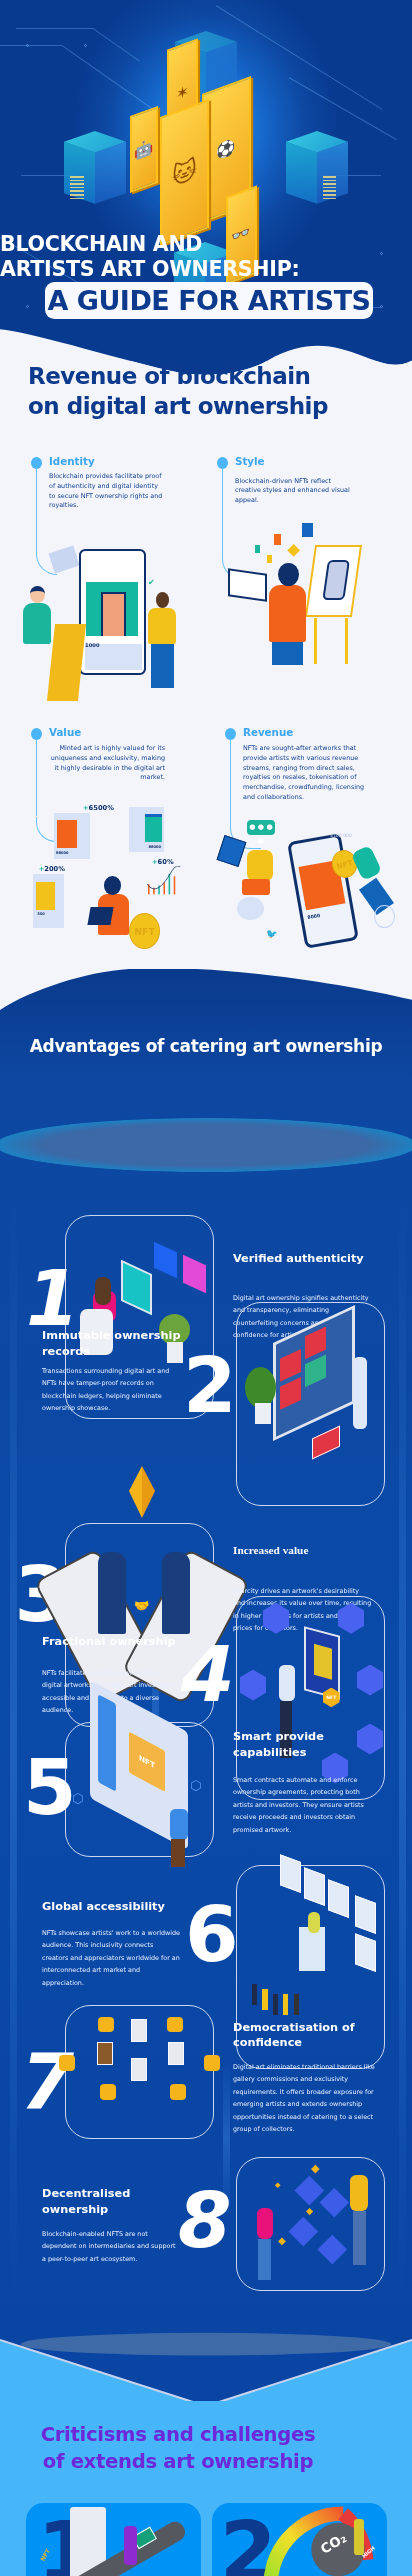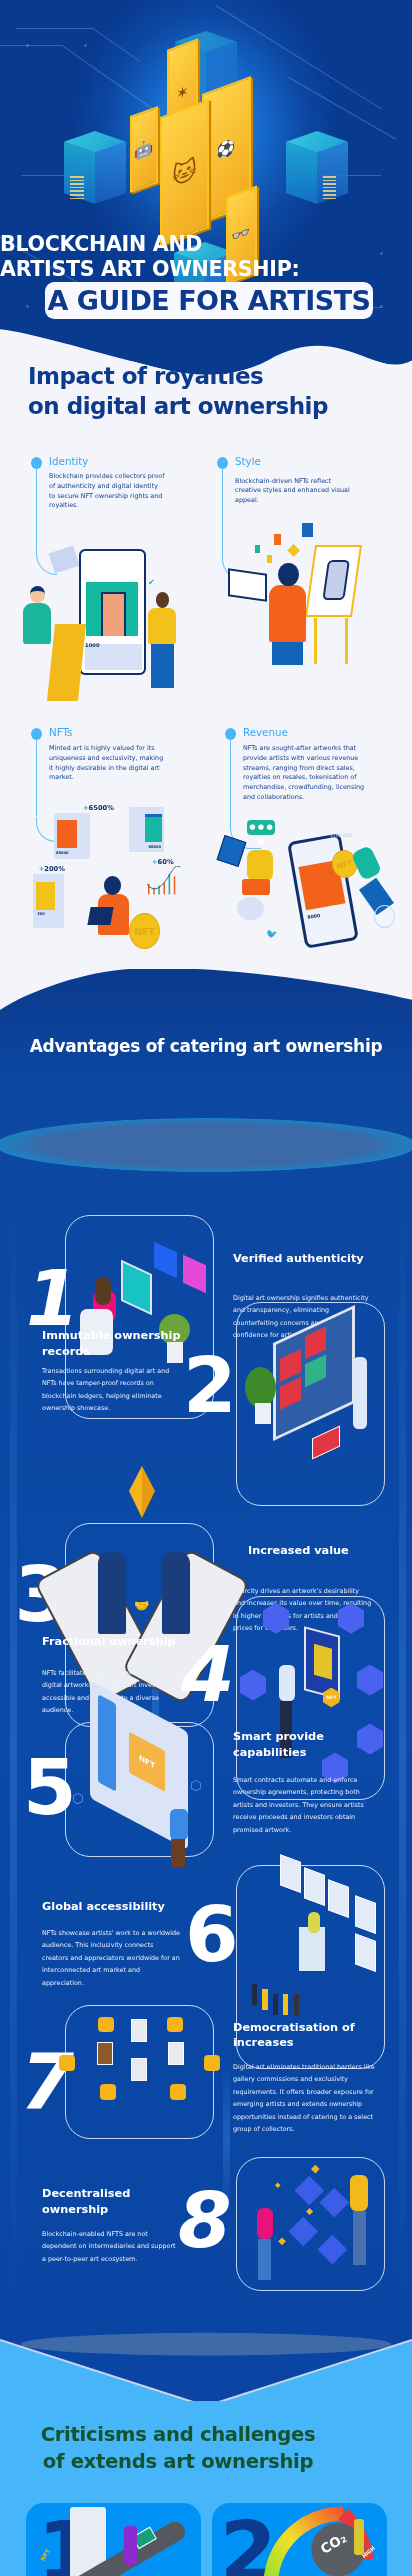--- a/index.html
+++ b/index.html
@@ -28,21 +28,21 @@
     font-family: "DejaVu Sans", sans-serif; font-weight: bold; font-size: 20.6px; line-height: 25px; letter-spacing: -0.3px; }
   .hero-pill { position: absolute; left: 45px; top: 282px; width: 328px; height: 37px; background: #f7f9ff; border-radius: 9.3px;
     display: flex; align-items: center; justify-content: center; color: #0d3a8c; font-weight: bold; font-size: 27px; letter-spacing: -0.5px; }
 
   
   .impact-title { position: absolute; left: 28px; top: 361px; width: 309px; color: #0d3a8c; font-weight: bold; font-size: 23px; line-height: 30px; letter-spacing: -0.5px; }
   .impact-item { position: absolute; width: 155px; }
   .impact-item .dot { position: absolute; left: 0; top: 0; width: 11.3px; height: 12.4px; border-radius: 50%; background: #4ab6f7; }
   .impact-item .stem { position: absolute; left: 5.2px; top: 11.3px; width: 1px; background: #66c1f7; }
   .impact-item .curve { position: absolute; left: 5.2px; width: 31px; height: 46px; border-left: 1px solid #66c1f7; border-bottom: 1px solid #66c1f7; border-bottom-left-radius: 31px; }
-  .impact-item h3 { position: absolute; left: 18px; top: -2.1px; color: #3aa6f2; font-size: 10.3px; font-weight: normal; }
+  .impact-item h3 { position: absolute; left: 18px; top: -2.1px; color: #3aa6f2; font-size: 10.3px; font-weight: bold; }
   .impact-item p { position: absolute; left: 18px; width: 116px; color: #13418e; font-size: 6.4px; line-height: 9.8px; }
 
   .illus { position: absolute; }
   .phone { position: absolute; border: 2.6px solid #0e2f6a; border-radius: 6.2px; background: #fff; }
 
   
   .adv-bg { position: absolute; left: 0; top: 969px; width: 412px; height: 1391px;
     background: linear-gradient(180deg, #0a3a8c 0%, #0d47a1 8%, #0a4aa8 50%, #0a45a3 100%); }
   .adv-wave { position: absolute; left: 0; top: 969px; width: 412px; height: 41px; }
   .adv-title { position: absolute; left: 0; top: 1036px; width: 412px; text-align: center; color: #fff; font-size: 17px; font-weight: bold; letter-spacing: -0.3px; }
@@ -53,21 +53,21 @@
   .adv { position: absolute; }
   .adv .num { position: absolute; color: #fff; font-weight: bold; font-style: italic; font-size: 77px; line-height: 77px; font-family: "DejaVu Sans", sans-serif; }
   .adv .frame { position: absolute; width: 149px; height: 204px; border: 0.8px solid rgba(235,240,255,.85); border-radius: 25px; }
   .adv h3 { position: absolute; color: #fff; font-size: 11.3px; font-weight: bold; line-height: 15.5px; }
   .adv p { position: absolute; color: #e8efff; font-size: 6.4px; line-height: 12.4px; width: 139px; }
   .scene { position: absolute; overflow: visible; }
 
   
   .chal-bg { position: absolute; left: 0; top: 2339px; width: 412px; height: 672px; background: #47b6f8; }
   .chal-v { position: absolute; left: 0; top: 2308px; width: 412px; height: 93px; }
-  .chal-title { position: absolute; left: 0; top: 2421px; width: 356px; text-align: center; color: #14532d; font-size: 19.6px; font-weight: bold; line-height: 27px; letter-spacing: -0.3px; }
+  .chal-title { position: absolute; left: 0; top: 2421px; width: 356px; text-align: center; color: #6d28d9; font-size: 19.6px; font-weight: bold; line-height: 27px; letter-spacing: -0.3px; }
   .chal-card { position: absolute; width: 175px; background: #0093f5; border-radius: 17.5px; }
   .chal-card .cnum { position: absolute; color: #0c3a8f; font-weight: bold; font-size: 82px; line-height: 82px; }
   .grid-lines { position: absolute; left: 0; top: 2555px; width: 412px; height: 453px; opacity: .25; }
 </style>
 </head>
 <body>
 
 <div class="page">
 
   <section class="hero">
@@ -127,30 +127,30 @@
       <span>A GUIDE FOR ARTISTS</span>
     </div>
   </section>
 
   <svg class="hero-shape" style="top:319px;height:57px;" viewBox="0 0 800 110" preserveAspectRatio="none">
     <path d="M0,0 L800,0 L800,80 C730,120 660,0 520,80 C470,108 400,115 330,100 C200,70 60,25 0,18 Z" fill="#083a8f"></path>
     <path d="M0,20 C60,25 200,70 330,100 C400,115 470,108 520,80 C660,0 730,120 800,80 L800,110 L0,110 Z" fill="#f3f5fb"></path>
   </svg>
 
   <h2 class="impact-title">
-    <div>Impact of royalties</div>
+    <div>Revenue of blockchain</div>
     <div>on digital art ownership</div>
   </h2>
 
   <div class="impact-item" style="left:31px;top:457px;">
     <div class="dot"></div>
     <div class="stem" style="height:72px;"></div>
     <div class="curve" style="top:77px;height:41px;width:20.6px;"></div>
     <h3>Identity</h3>
-    <p style="top:15px;">Blockchain provides collectors proof of authenticity and digital identity to secure NFT ownership rights and royalties.</p>
+    <p style="top:15px;">Blockchain provides facilitate proof of authenticity and digital identity to secure NFT ownership rights and royalties.</p>
   </div>
 
   <div class="impact-item" style="left:217px;top:457px;">
     <div class="dot"></div>
     <div class="stem" style="height:72px;"></div>
     <div class="curve" style="top:77px;height:46px;width:20.6px;"></div>
     <h3>Style</h3>
     <p style="top:19.6px;">Blockchain-driven NFTs reflect creative styles and enhanced visual appeal.</p>
   </div>
 
@@ -186,22 +186,22 @@
     <div style="position:absolute;left:56px;top:45px;width:20.6px;height:23px;background:#0e2f6a;border-radius:50%;"></div>
     <div style="position:absolute;left:50px;top:124px;width:31px;height:23px;background:#1164b8;"></div>
     <div style="position:absolute;left:92px;top:100px;width:3.1px;height:46px;background:#f2c21a;"></div>
     <div style="position:absolute;left:123px;top:100px;width:3.1px;height:46px;background:#f2c21a;"></div>
   </div>
 
   <div class="impact-item" style="left:31px;top:728px;">
     <div class="dot"></div>
     <div class="stem" style="height:77px;"></div>
     <div class="curve" style="top:89px;height:25px;width:19.6px;"></div>
-    <h3>NFTs</h3>
-    <p style="top:16px;">Minted art is highly valued for its uniqueness and exclusivity, making it highly desirable in the digital art market.</p>
+    <h3>Value</h3>
+    <p style="top:16px;text-align:right;">Minted art is highly valued for its uniqueness and exclusivity, making it highly desirable in the digital art market.</p>
   </div>
 
   <div class="impact-item" style="left:225px;top:728px;">
     <div class="dot"></div>
     <div class="stem" style="height:90px;"></div>
     <div class="curve" style="top:100px;height:20.6px;width:31px;"></div>
     <h3>Revenue</h3>
     <p style="top:16px;width:124px;">NFTs are sought-after artworks that provide artists with various revenue streams, ranging from direct sales, royalties on resales, tokenisation of merchandise, crowdfunding, licensing and collaborations.</p>
   </div>
 
@@ -308,21 +308,21 @@
     <div style="position:absolute;left:129px;top:23px;width:26px;height:52px;background:linear-gradient(90deg,#f5b41a 50%,#e89a10 50%);clip-path:polygon(50% 0,100% 48%,50% 100%,0 48%);"></div>
     <div class="num" style="left:14.4px;top:113px;font-style:normal;">3</div>
     <div class="frame" style="left:65px;top:80px;"></div>
     <div class="scene" style="left:62px;top:93px;width:170px;height:191px;">
       <div style="position:absolute;left:0;top:20.6px;width:72px;height:139px;background:#eceef4;border:2.1px solid #444;border-radius:10.3px;transform:rotate(-28deg);"></div>
       <div style="position:absolute;left:88px;top:20.6px;width:72px;height:139px;background:#eceef4;border:2.1px solid #444;border-radius:10.3px;transform:rotate(28deg);"></div>
       <div style="position:absolute;left:36px;top:15.5px;width:28px;height:82px;background:#1a3d7e;border-radius:11.3px 11.3px 2.1px 2.1px;"></div>
       <div style="position:absolute;left:100px;top:15.5px;width:28px;height:82px;background:#1a3d7e;border-radius:11.3px 11.3px 2.1px 2.1px;"></div>
       <div style="position:absolute;left:72px;top:62px;color:#d79a74;font-size:12.4px;">🤝</div>
     </div>
-    <h3 style="left:248px;top:100px;">Increased value</h3>
+    <h3 style="left:233px;top:100px;font-family:Liberation Serif, serif;">Increased value</h3>
     <p style="left:233px;top:142px;">Scarcity drives an artwork's desirability and increases its value over time, resulting in higher earnings for artists and resale prices for collectors.</p>
   </div>
 
   <div class="adv" style="left:0;top:1577px;width:412px;height:216px;">
     <h3 style="left:42px;top:57px;width:155px;">Fractional ownership</h3>
     <p style="left:42px;top:90px;">NFTs facilitate collective ownership of digital artworks and make art investment accessible and inclusive to a diverse audience.</p>
     <div class="num" style="left:181px;top:59px;">4</div>
     <div class="frame" style="left:236px;top:19px;"></div>
     <div class="scene" style="left:240px;top:20.6px;width:155px;height:206px;">
       <div style="position:absolute;left:23px;top:5.2px;width:26px;height:31px;background:#4a62f0;clip-path:polygon(50% 0,100% 25%,100% 75%,50% 100%,0 75%,0 25%);"></div>
@@ -390,21 +390,21 @@
       <div style="position:absolute;left:108px;top:2.6px;width:15.5px;height:15.5px;background:#f5b41a;border-radius:4.1px;"></div>
       <div style="position:absolute;left:0;top:41px;width:15.5px;height:15.5px;background:#f5b41a;border-radius:4.1px;"></div>
       <div style="position:absolute;left:145px;top:41px;width:15.5px;height:15.5px;background:#f5b41a;border-radius:4.1px;"></div>
       <div style="position:absolute;left:41px;top:70px;width:15.5px;height:15.5px;background:#f5b41a;border-radius:4.1px;"></div>
       <div style="position:absolute;left:111px;top:70px;width:15.5px;height:15.5px;background:#f5b41a;border-radius:4.1px;"></div>
       <div style="position:absolute;left:72px;top:5.2px;width:15.5px;height:23px;background:#e8eaef;border:1.5px solid #f7f9ff;"></div>
       <div style="position:absolute;left:38px;top:28px;width:15.5px;height:23px;background:#8a5a2a;border:1.5px solid #f7f9ff;"></div>
       <div style="position:absolute;left:109px;top:28px;width:15.5px;height:23px;background:#e8eaef;border:1.5px solid #f7f9ff;"></div>
       <div style="position:absolute;left:72px;top:44px;width:15.5px;height:23px;background:#e8eaef;border:1.5px solid #f7f9ff;"></div>
     </div>
-    <h3 style="left:233px;top:15.5px;width:129px;">Democratisation of increases</h3>
+    <h3 style="left:233px;top:15.5px;width:129px;">Democratisation of confidence</h3>
     <p style="left:233px;top:57px;width:142px;">Digital art eliminates traditional barriers like gallery commissions and exclusivity requirements. It offers broader exposure for emerging artists and extends ownership opportunities instead of catering to a select group of collectors.</p>
   </div>
 
   <div class="adv" style="left:0;top:2154px;width:412px;height:155px;">
     <h3 style="left:42px;top:32px;width:129px;">Decentralised ownership</h3>
     <p style="left:42px;top:74px;">Blockchain-enabled NFTS are not dependent on intermediaries and support a peer-to-peer art ecosystem.</p>
     <div class="num" style="left:178px;top:28px;">8</div>
     <div class="frame" style="left:236px;top:3.1px;height:134px;"></div>
     <div class="scene" style="left:247px;top:5.2px;width:144px;height:134px;">
       <div style="position:absolute;left:52px;top:20.6px;width:20.6px;height:20.6px;background:#3b5de8;transform:rotate(45deg);"></div>

